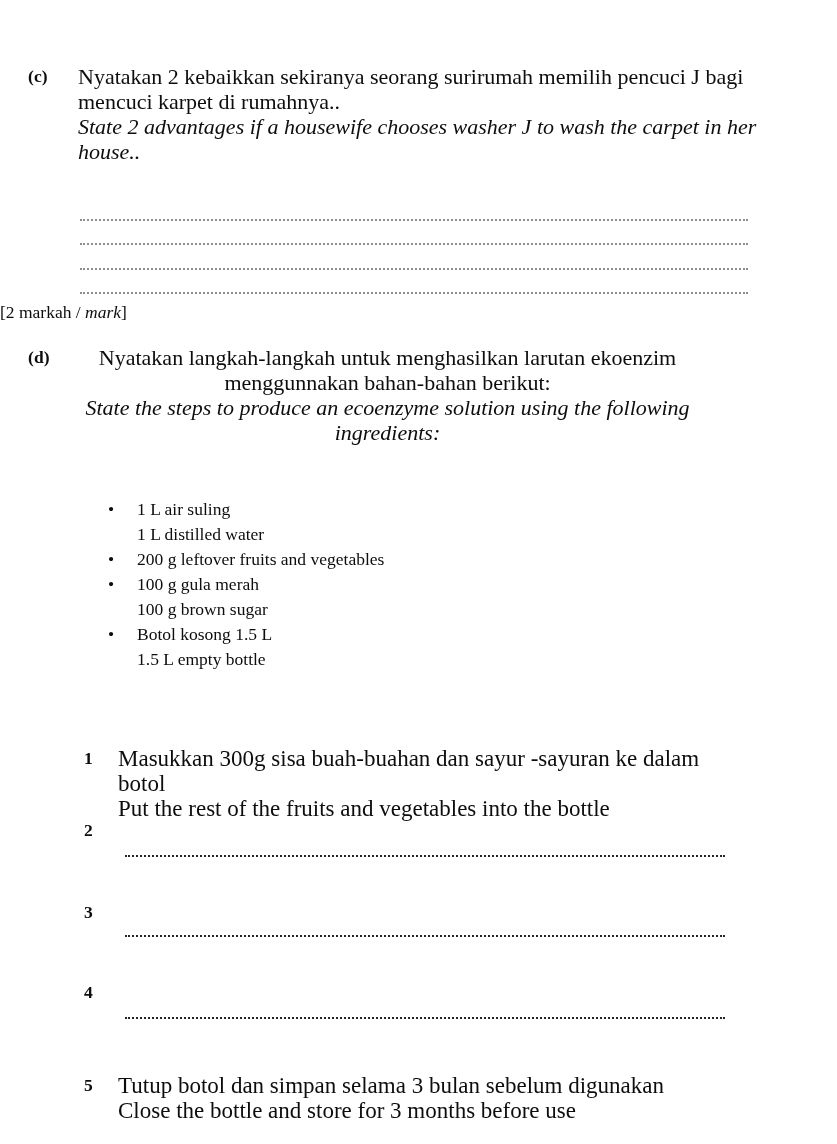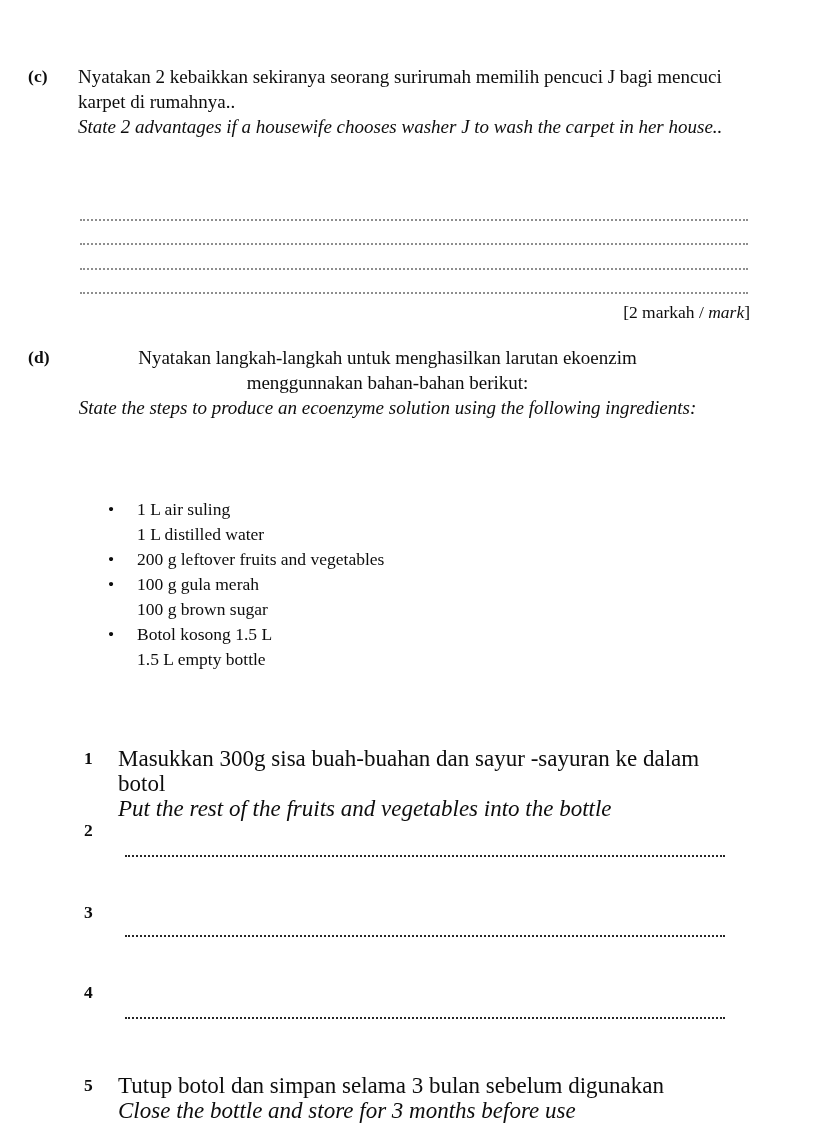--- a/index.html
+++ b/index.html
@@ -36,41 +36,41 @@
     top: 0;
     width: 46px;
     font-weight: bold;
     font-size: 17.5px;
     line-height: 25px;
     letter-spacing: 0.1px;
   }
   .qbody {
     margin-left: 78px;
     margin-right: 67px;
-    font-size: 19px;
+    font-size: 22px;
     line-height: 25px;
   }
   .qbody .ms { display: block; }
   .qbody .en { display: block; font-style: italic; }
 
   
   .answer-lines {
     position: absolute;
     left: 80px;
     width: 668px;
   }
   .aline {
     height: 24.5px;
     border-bottom: 2px dotted #8e8e8e;
   }
   .marks {
     position: absolute;
     left: 0;
     width: 750px;
-    text-align: right;
+    text-align: left;
     font-size: 17.5px;
     line-height: 24px;
   }
   .marks i { font-style: italic; }
 
   
   .ingredients {
     position: absolute;
     left: 0;
     width: 837px;
@@ -113,21 +113,21 @@
     font-size: 17.5px;
     line-height: 25px;
   }
   .step-text {
     margin-left: 118px;
     margin-right: 100px;
     font-size: 23px;
     line-height: 25px;
   }
   .step-text .ms { display: block; }
-  .step-text .en { display: block; font-style: italic; }
+  .step-text .en { display: block; }
 
   .step-blank {
     position: absolute;
     left: 125px;
     width: 600px;
     border-bottom: 2.5px dotted #262626;
   }
 </style>
 </head>
 <body>

